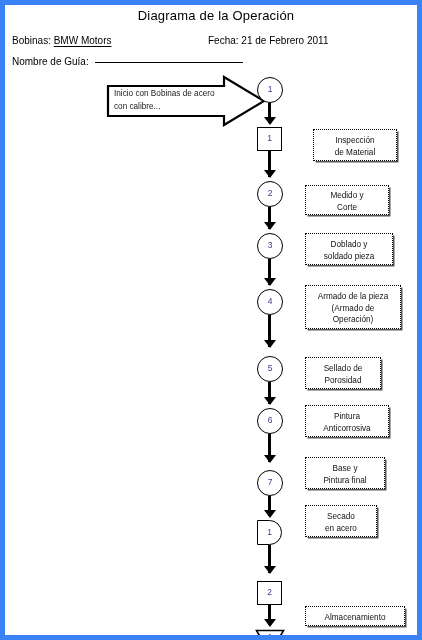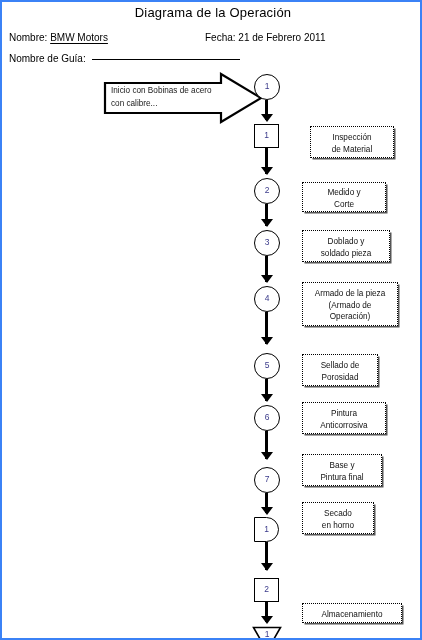--- a/index.html
+++ b/index.html
@@ -10,21 +10,21 @@
   body {
     font-family: "Liberation Sans", sans-serif;
     color: #000000;
   }
 
   #page {
     position: relative;
     width: 422px;
     height: 640px;
     box-sizing: border-box;
-    border: 2px solid #3b82f6;
+    border: 5px solid #3b82f6;
     background: #ffffff;
     overflow: hidden;
   }
 
   
   #doc-title {
     position: absolute;
     left: 0;
     top: 3px;
     width: 422px;
@@ -188,21 +188,21 @@
   .label-box span { display: block; width: 100%; }
 </style>
 </head>
 <body>
 
 <div id="page">
 
   <div id="doc-title">Diagrama de la Operación</div>
 
   <div class="hdr-line" id="empresa-row">
-    <span class="hdr-label">Nombre:</span>
+    <span class="hdr-label">Bobinas:</span>
     <span class="hdr-value-ul">BMW Motors</span>
   </div>
 
   <div class="hdr-line" id="fecha-row">
     <span class="hdr-label">Fecha:</span>
     <span class="hdr-label">21 de Febrero 2011</span>
   </div>
 
   <div class="hdr-line" id="guia-row">
     <span class="hdr-label">Nombre de Guía:</span>
@@ -344,21 +344,21 @@
     <span>Anticorrosiva</span>
   </div>
 
   <div class="label-box" style="left:300px;top:452px;width:80px;height:32px">
     <span>Base y</span>
     <span>Pintura final</span>
   </div>
 
   <div class="label-box" style="left:300px;top:500px;width:72px;height:32px">
     <span>Secado</span>
-    <span>en horno</span>
+    <span>en acero</span>
   </div>
 
 
   <div class="label-box" style="left:300px;top:601px;width:100px;height:20px">
     <span>Almacenamiento</span>
   </div>
 
 </div>
 
 </body></html>

